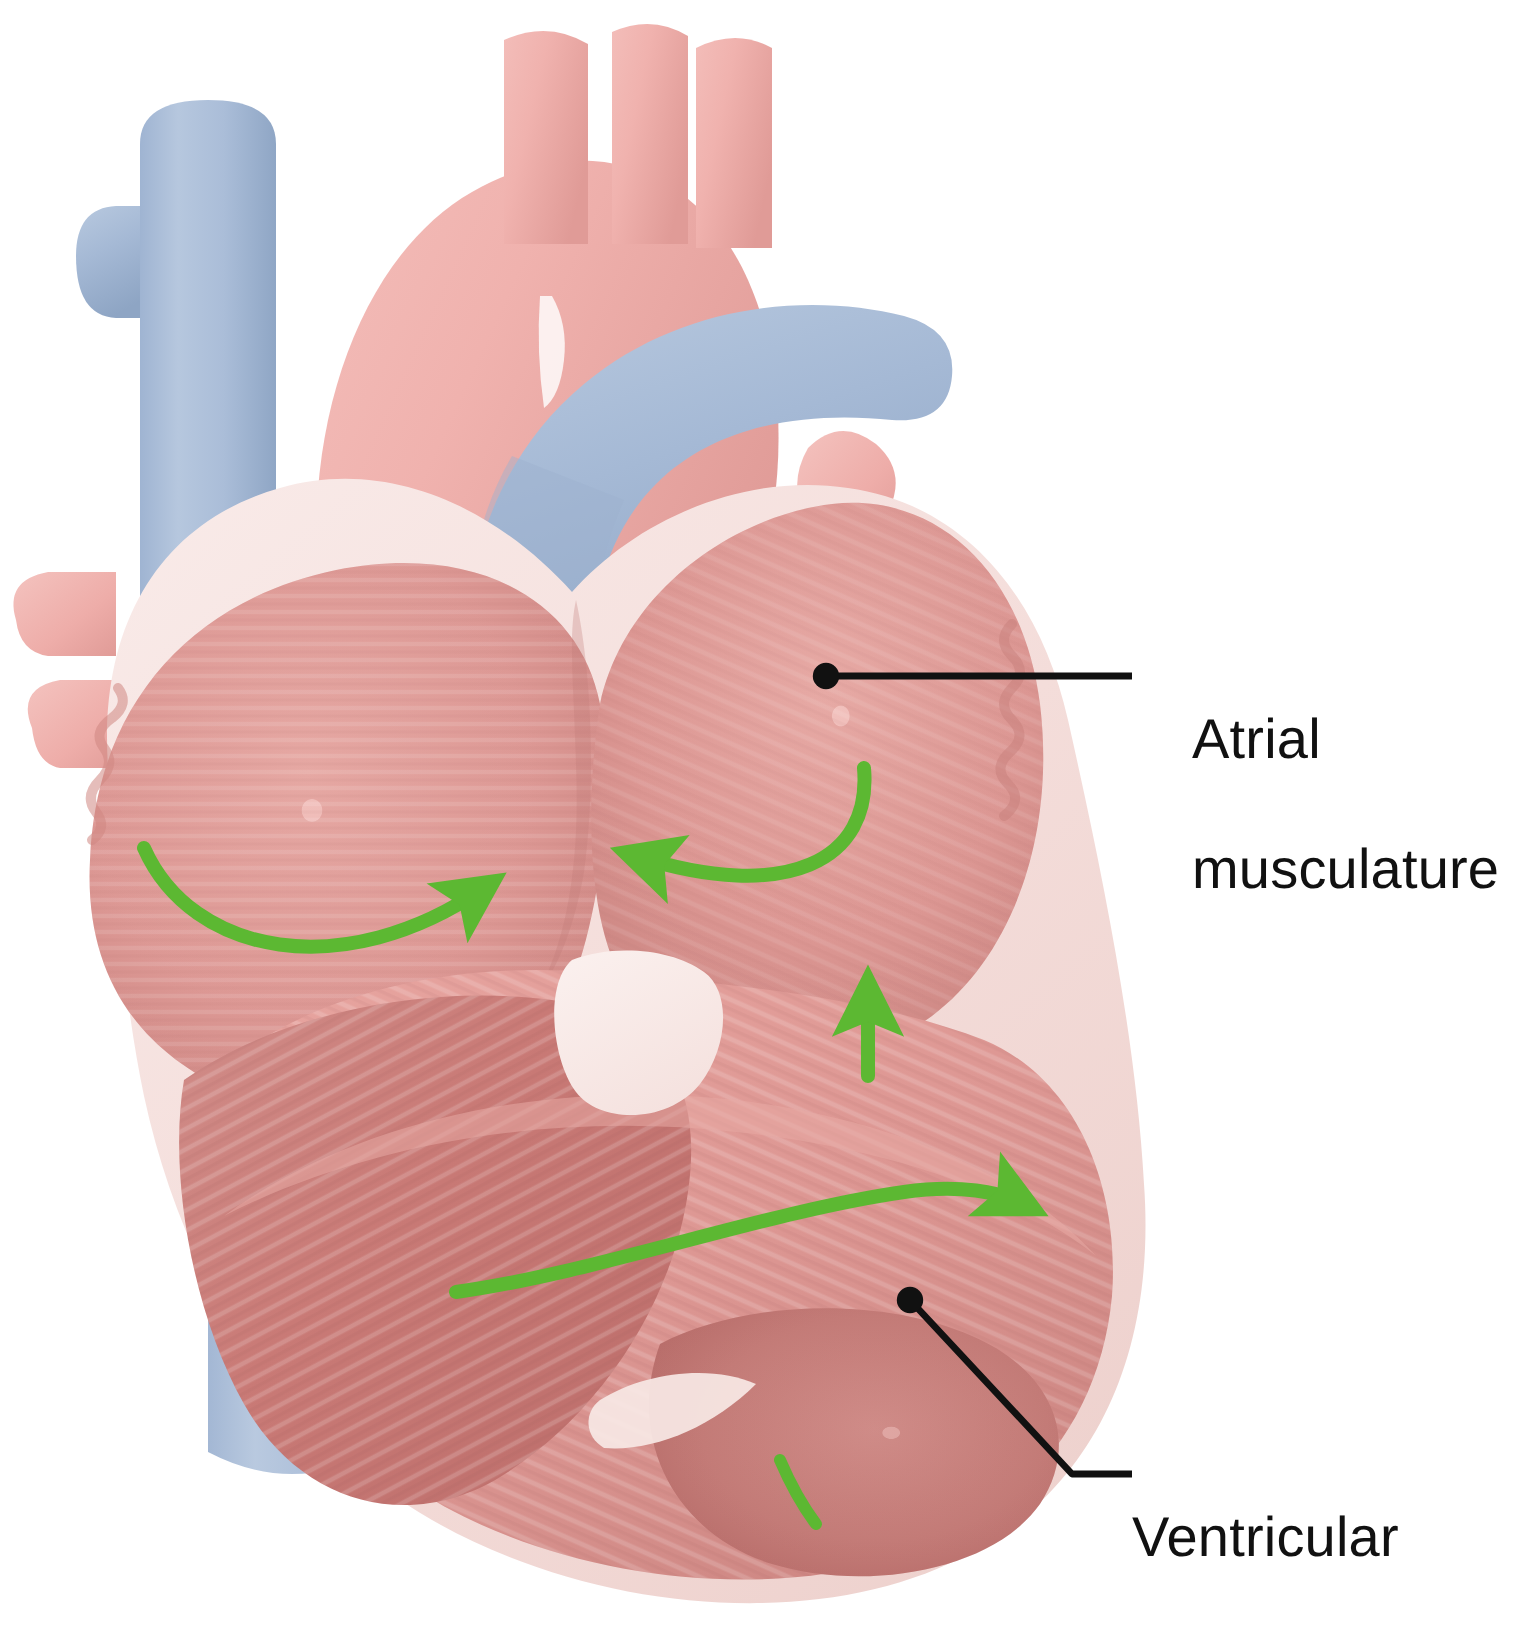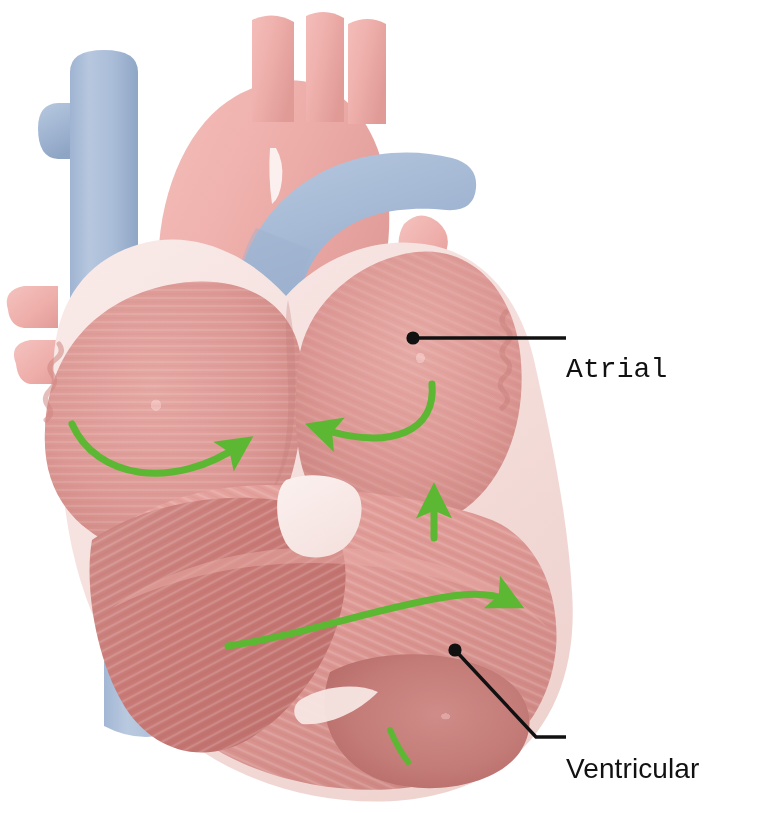--- a/index.html
+++ b/index.html
@@ -33,23 +33,22 @@
   .label-block {
     position: absolute;
     color: #111111;
     font-size: 28px;
     line-height: 1.16;
     letter-spacing: 0.1px;
     white-space: pre-line;
     font-family: "Liberation Sans", "DejaVu Sans", sans-serif;
   }
   #label-atrial {
-    left: 566px;
+    left: 596px;
     top: 322px;
-    font-family: Liberation Mono, monospace;
   }
   #label-ventricular {
     left: 566px;
     top: 721px;
   }
 </style>
 </head>
 <body>
 
 <div id="figure-root">
@@ -322,20 +321,21 @@
       </g>
       <g>
         <polyline points="455,650 536,737 566,737" fill="none" stroke="#111111" stroke-width="3.4" stroke-linejoin="round"></polyline>
         <circle cx="455" cy="650" r="6.6" fill="#111111"></circle>
       </g>
     </g>
   </svg>
 
   <div class="label-block" id="label-atrial">
     <span>Atrial</span><br>
+    <span>musculature</span>
   </div>
 
   <div class="label-block" id="label-ventricular">
     <span>Ventricular</span><br>
     
   </div>
 
 </div>
 
 </body></html>

